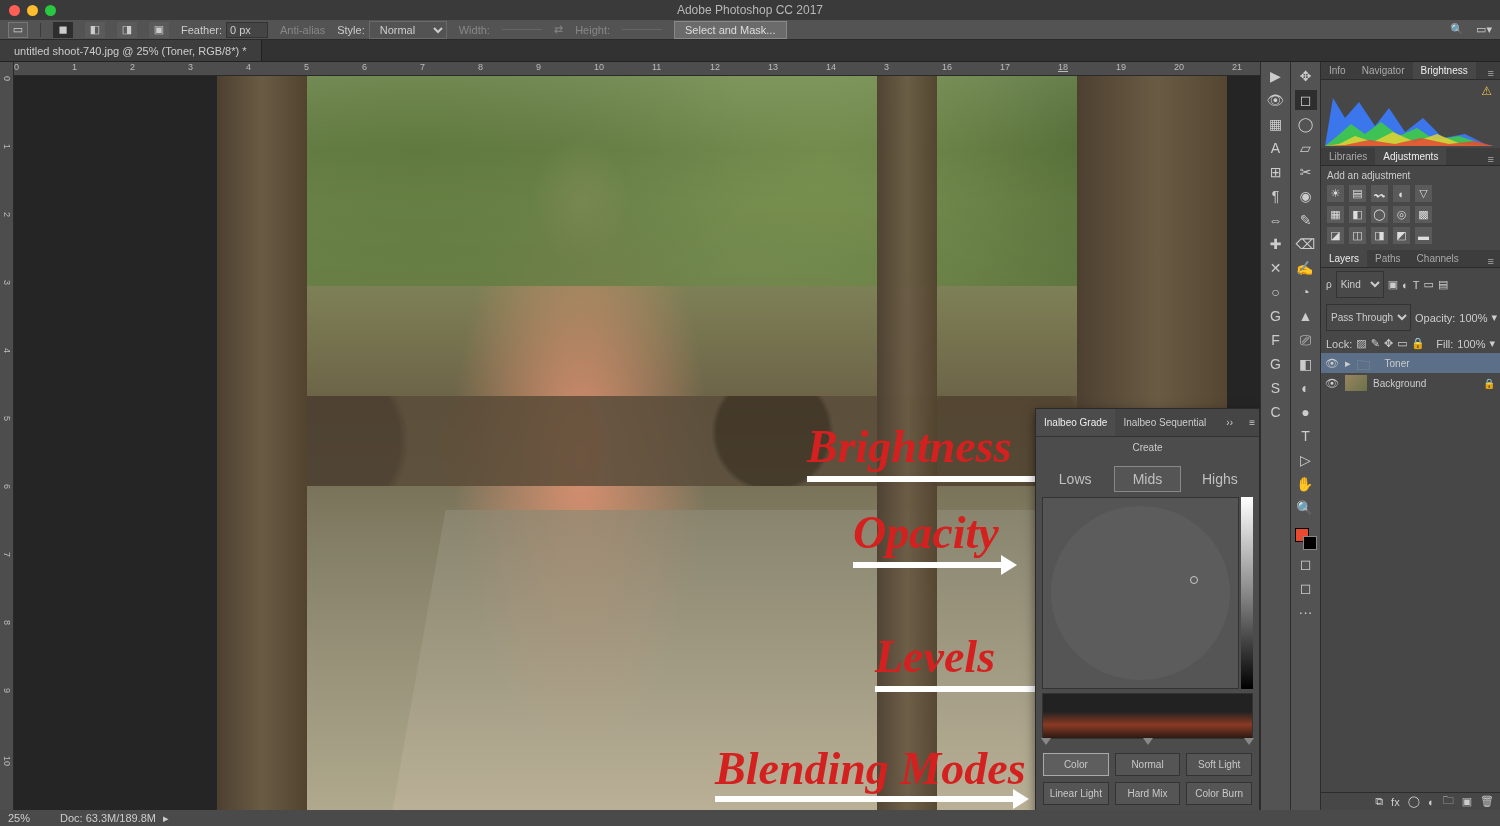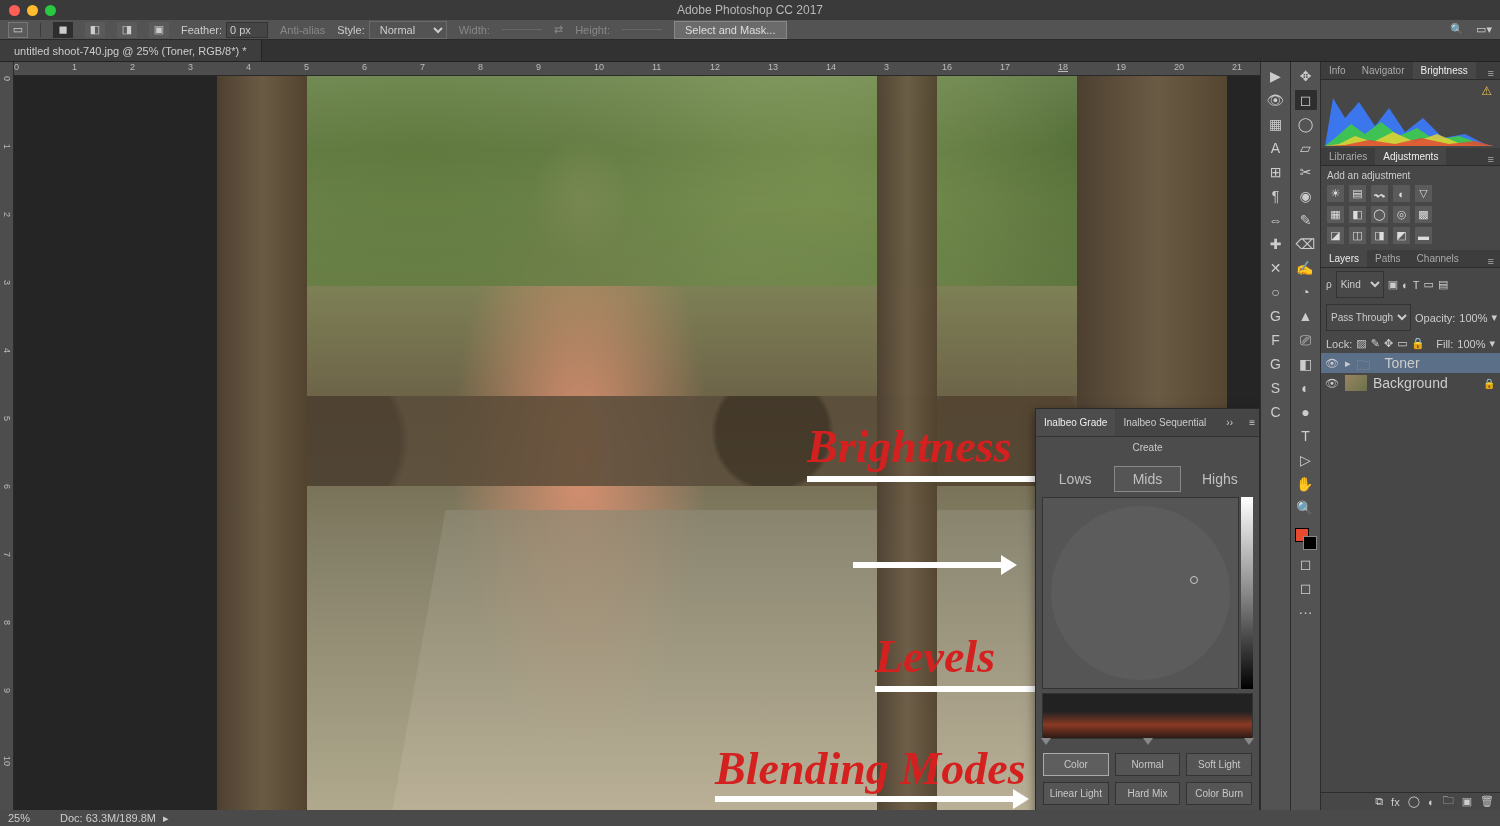--- a/index.html
+++ b/index.html
@@ -113,21 +113,21 @@
 
 .layers-body { flex:1; display:flex; flex-direction:column;}
 .layer-opts { display:flex; align-items:center; gap:4px; padding:3px 5px;}
 .layer-opts select, .layer-opts input { background:#494949; border:1px solid #333; color:#ccc; height:27px; font-size:10px;}
 .layer-row { display:flex; align-items:center; height:20px; padding:0 4px; gap:6px;}
 .layer-row.sel { background:#5b6f88;}
 .layer-row .eye { width:14px; text-align:center;}
 .layer-row .thumb { width:22px; height:16px; background:#888;}
 .layer-row .thumb.folder { background:none; color:#999; font-size:14px;}
 .layer-row .thumb.bg { background:linear-gradient(135deg,#9a8560,#6a724a);}
-.layer-row .nm { font-size:14px;}
+.layer-row .nm { font-size:10px;}
 .layer-row .lock { margin-left:auto; font-size:10px;}
 .layers-bottom { margin-top:auto; height:18px; border-top:1px solid #2c2c2c; display:flex; align-items:center; justify-content:flex-end; gap:8px; padding:0 6px; color:#bbb;}
 .layers-bottom span { font-size:11px;}
 
 
 .status { position:absolute; bottom:0; left:0; right:0; height:16px; background:#4a4a4a; display:flex; align-items:center; font-size:10px; color:#ccc; padding:0 8px; gap:30px;}
 .status .arrow-r { margin-left:4px;}
 </style>
 </head>
 <body>
@@ -221,20 +221,21 @@
         <div class="foliage"></div>
         <div class="wall"></div>
         <div class="path"></div>
         <div class="tree l"></div>
         <div class="tree r1"></div>
         <div class="tree r2"></div>
 
         <div class="red-annot" style="top:344px; left:590px;">Brightness</div>
         <div class="arrow" style="top:400px; left:590px; width:400px;"></div>
 
+        <div class="red-annot" style="top:430px; left:636px;">Opacity</div>
         <div class="arrow" style="top:486px; left:636px; width:150px;"></div>
 
         <div class="red-annot" style="top:554px; left:658px;">Levels</div>
         <div class="arrow" style="top:610px; left:658px; width:200px;"></div>
 
         <div class="red-annot" style="top:666px; left:498px;">Blending Modes</div>
         <div class="arrow" style="top:720px; left:498px; width:300px;"></div>
 
       </div>
 

